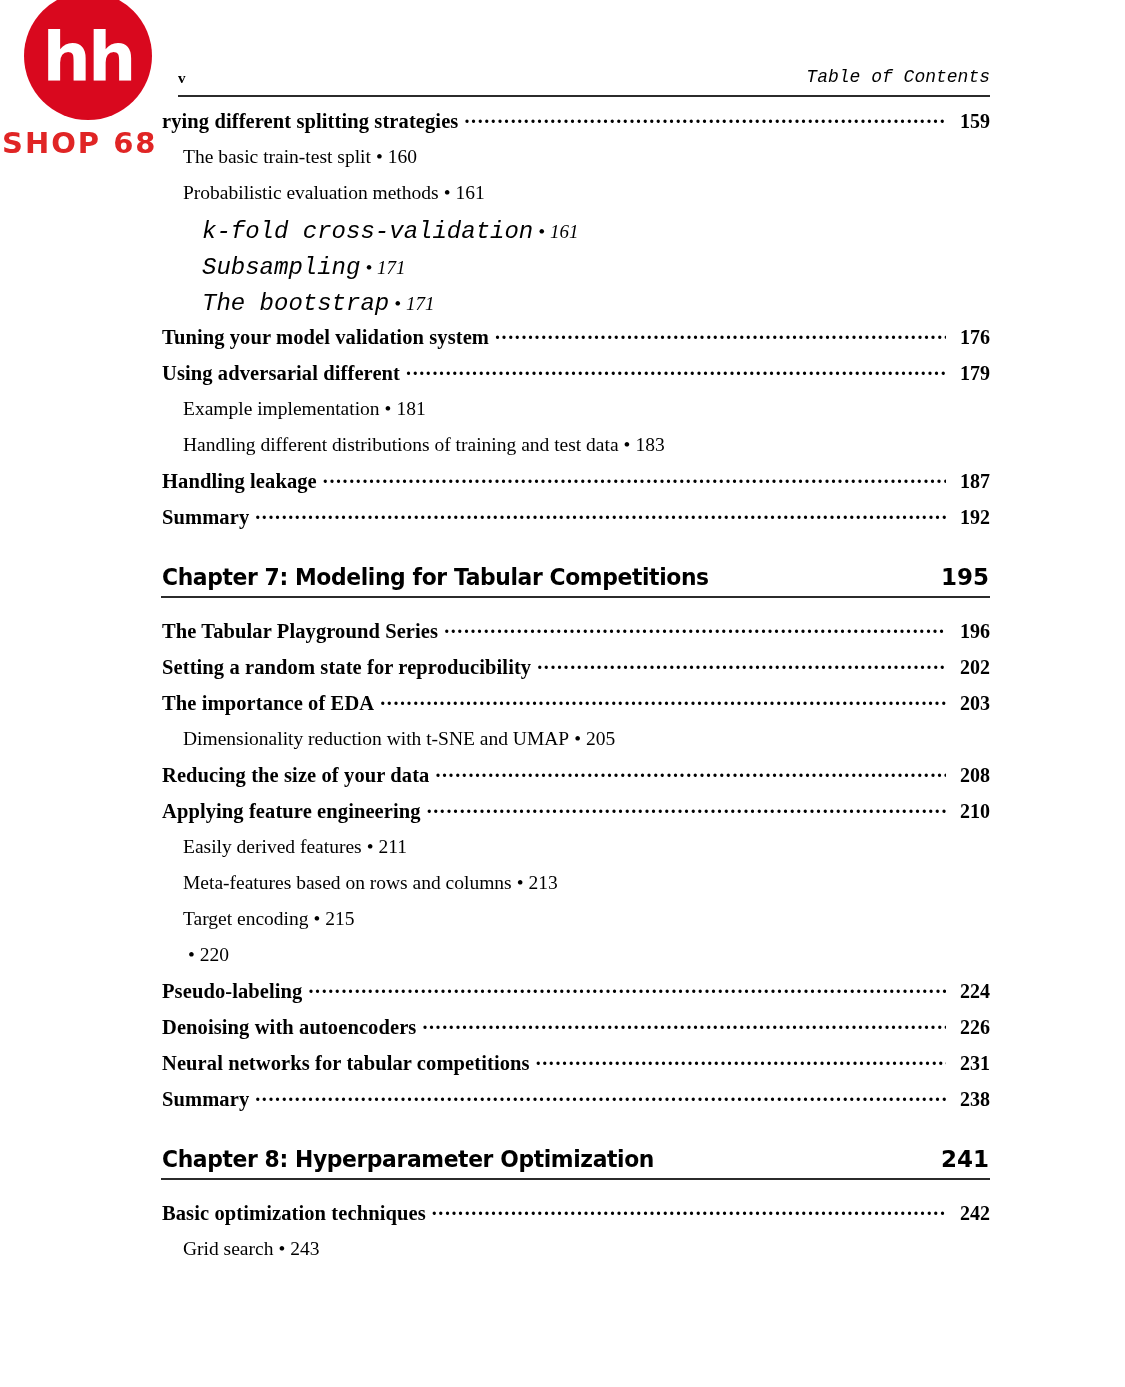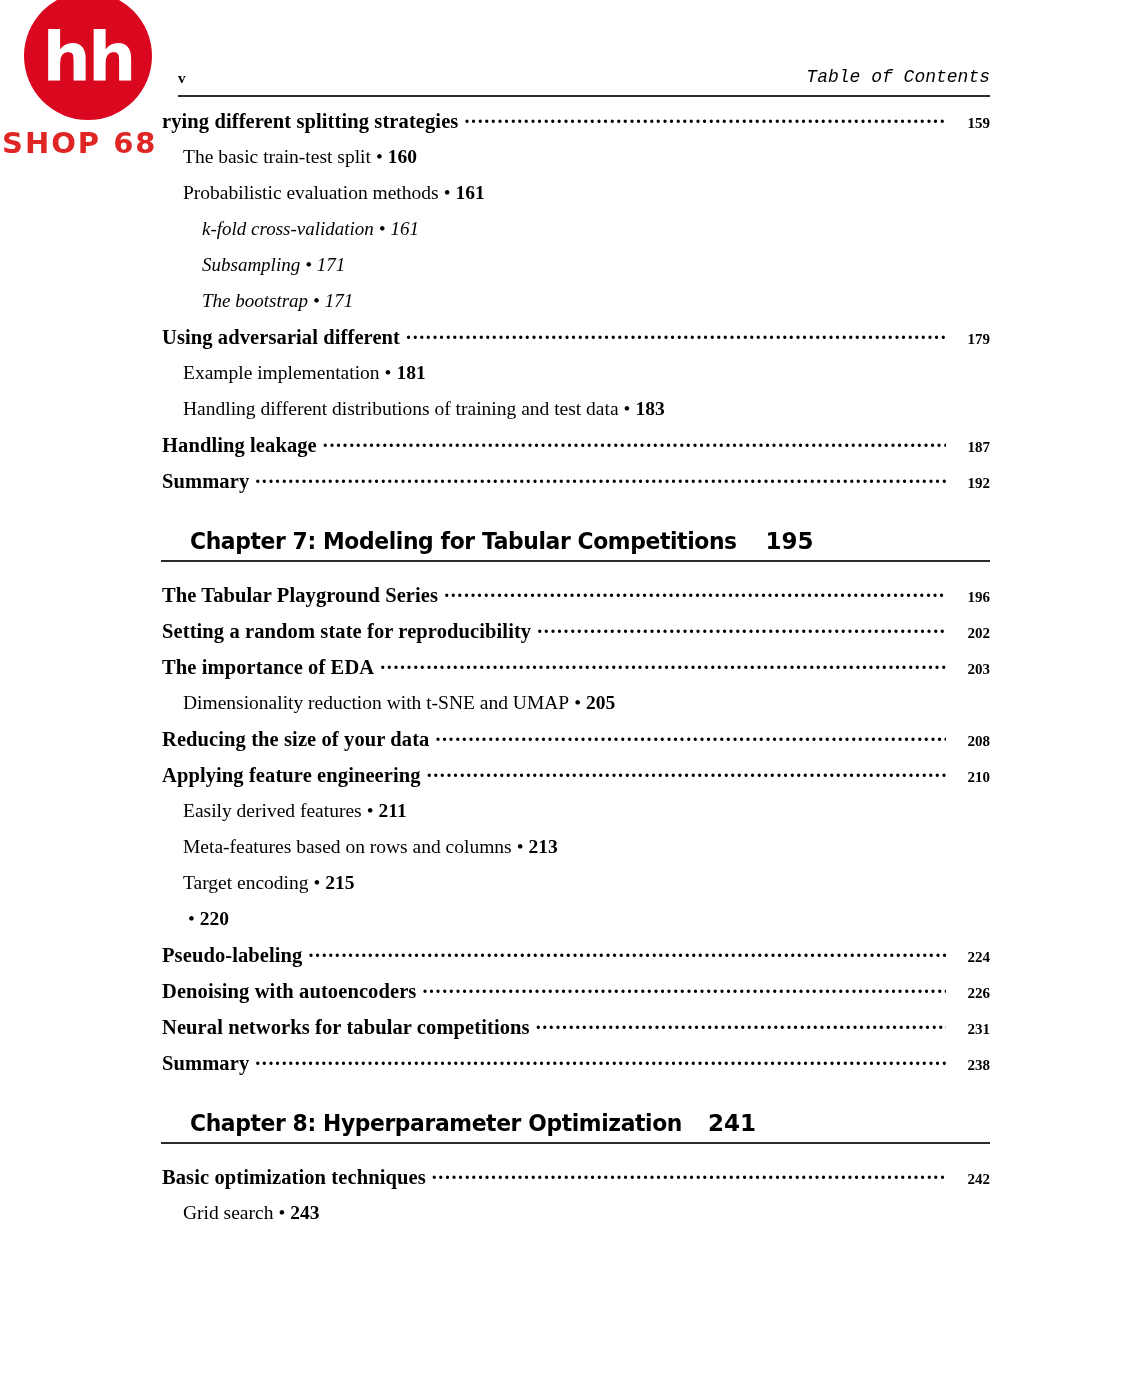--- a/index.html
+++ b/index.html
@@ -138,73 +138,74 @@
     letter-spacing: 1.6px;
     color: #000;
     display: block;
     position: absolute;
     bottom: 0;
     left: 0;
     white-space: nowrap;
   }
   .row.lvl1 .pageno {
     font-weight: 700;
-    font-size: 15px;
+    font-size: 20px;
     min-width: 40px;
     text-align: right;
   }
 
   
   .row.lvl2 {
     padding-left: 22px;
     height: 36px;
     text-align: right;
   }
   .row.lvl2 .title {
     font-size: 19.5px;
     font-weight: 400;
   }
   .row.lvl2 .sep {
     font-size: 19.5px;
     padding: 0 5px;
   }
   .row.lvl2 .pageno {
     font-size: 19.5px;
-    font-weight: 700;
+    font-weight: 400;
   }
 
   
   .row.lvl3 {
     padding-left: 41px;
     height: 36px;
   }
   .row.lvl3 .title {
-    font-size: 19px;
+    font-size: 24px;
     font-style: italic;
+    font-family: Liberation Mono, monospace;
   }
   .row.lvl3 .sep {
     font-size: 19px;
     font-style: italic;
     padding: 0 5px;
   }
   .row.lvl3 .pageno {
     font-size: 19px;
     font-style: italic;
   }
 
   
   .chapter {
     margin-top: 22px;
     margin-bottom: 12px;
   }
   .chapter-inner {
     display: flex;
     align-items: baseline;
+    justify-content: space-between;
     padding: 0 1px 6px 1px;
-    margin-left: 28px;
   }
   .chapter-title {
     font-family: "DejaVu Sans", "Liberation Sans", sans-serif;
     font-weight: 700;
     font-size: 23px;
     letter-spacing: -0.4px;
     transform: scaleX(0.95);
     transform-origin: left center;
   }
   .chapter-page {
@@ -264,20 +265,25 @@
           <span class="title">Subsampling</span>
           <span class="sep">•</span>
           <span class="pageno">171</span>
         </div>
         <div class="row lvl3">
           <span class="title">The bootstrap</span>
           <span class="sep">•</span>
           <span class="pageno">171</span>
         </div>
         <div class="row lvl1">
+          <span class="title">Tuning your model validation system</span>
+          <span class="leader"></span>
+          <span class="pageno">176</span>
+        </div>
+        <div class="row lvl1">
           <span class="title">Using adversarial different</span>
           <span class="leader"></span>
           <span class="pageno">179</span>
         </div>
         <div class="row lvl2">
           <span class="title">Example implementation</span>
           <span class="sep">•</span>
           <span class="pageno">181</span>
         </div>
         <div class="row lvl2">

